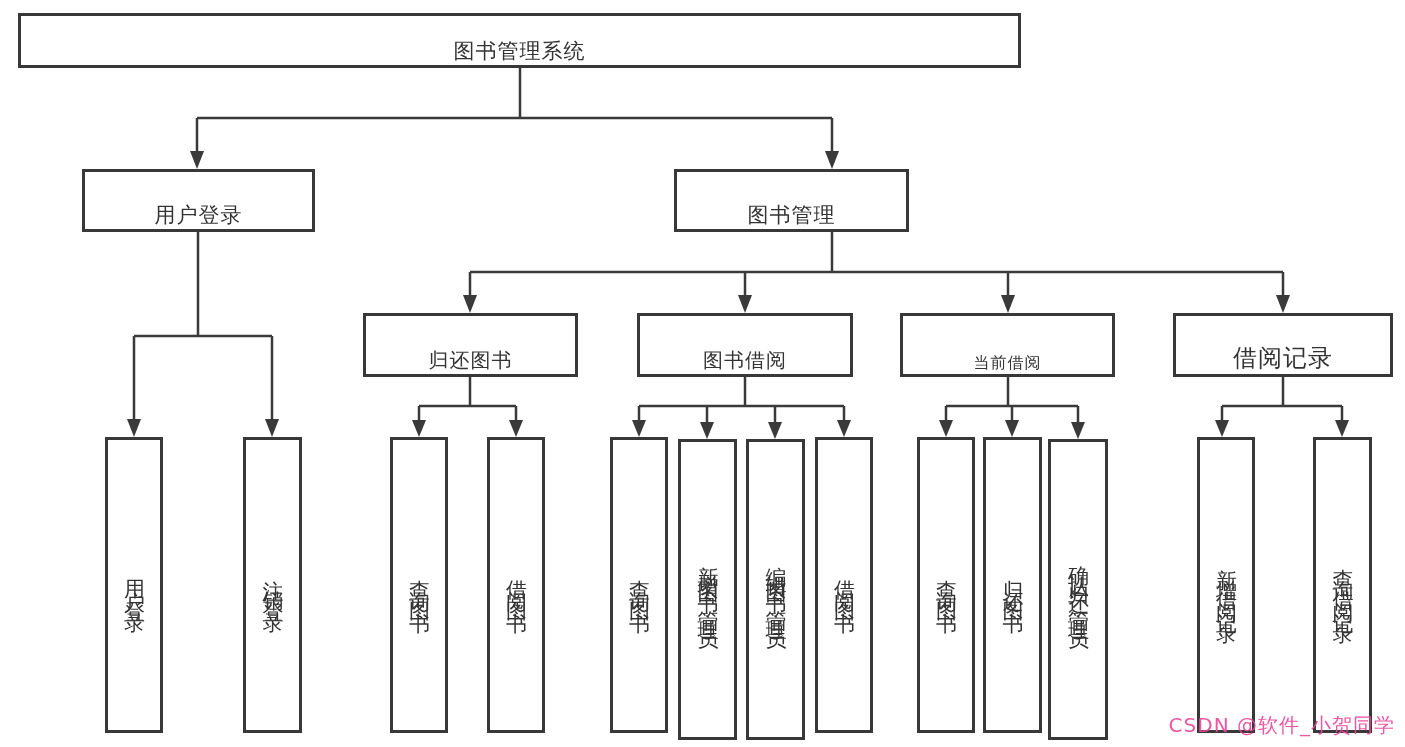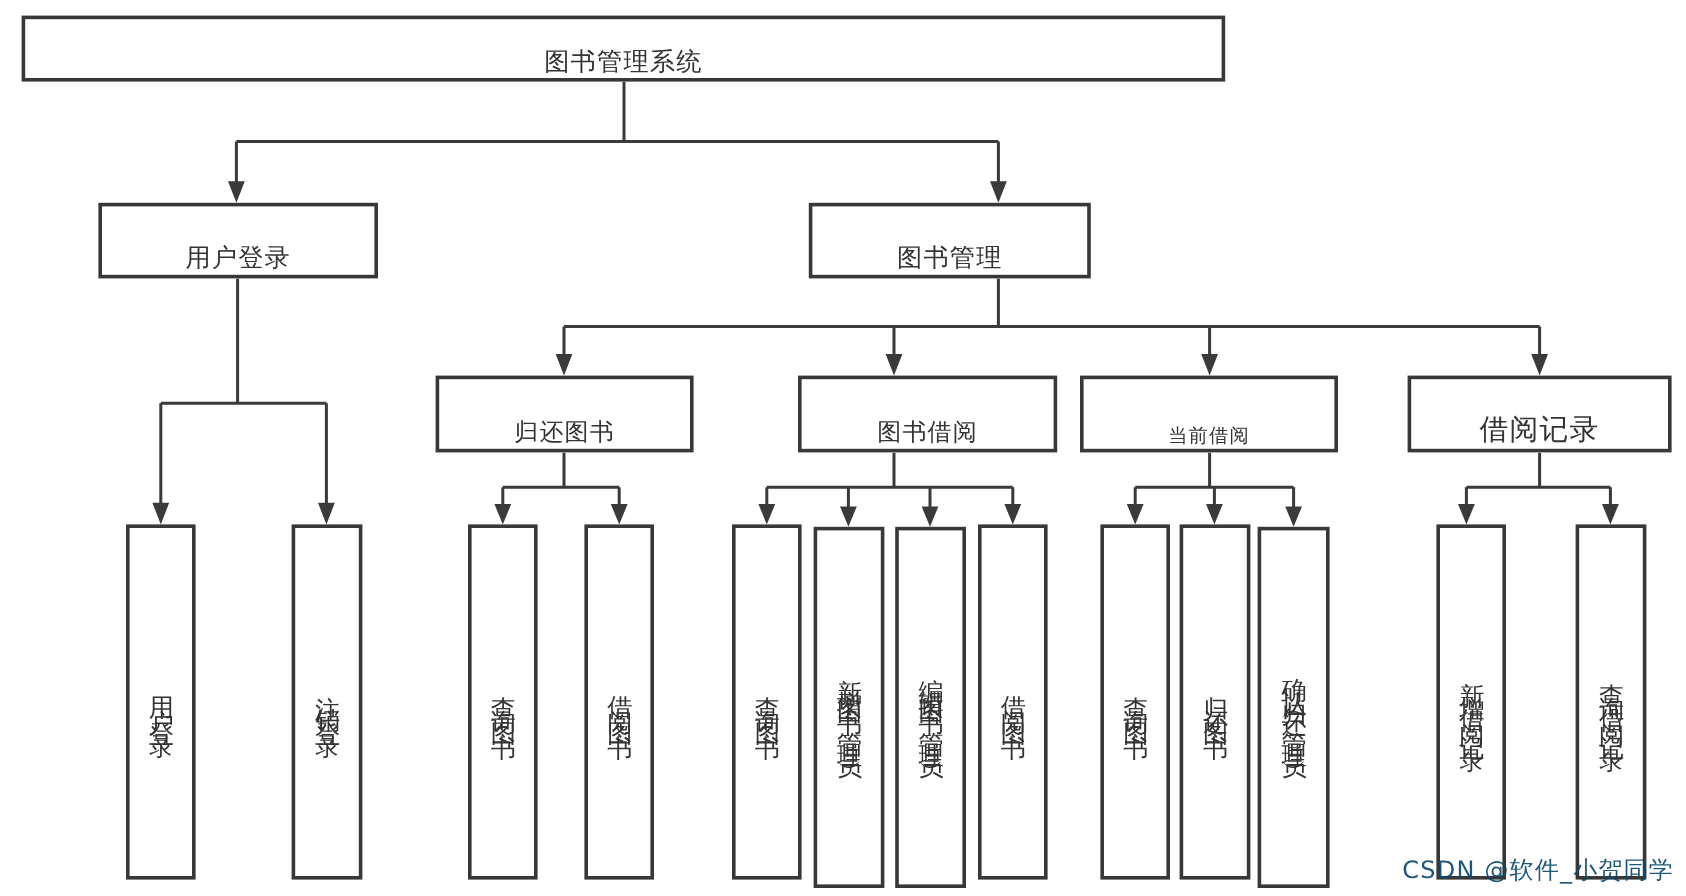--- a/index.html
+++ b/index.html
@@ -17,21 +17,21 @@
     position:absolute;box-sizing:border-box;background:#ffffff;
     border:3px solid #383838;display:flex;align-items:center;justify-content:center;
   }
   .vbox span{
     writing-mode:vertical-rl;text-orientation:mixed;
     font-size:21px;letter-spacing:11px;line-height:1;color:#333333;
   }
   .vbox.tight span{letter-spacing:9px;}
   .watermark{
     position:absolute;right:10px;bottom:8px;font-size:20px;letter-spacing:1px;
-    color:#0c4a6e;opacity:0.92;white-space:nowrap;margin-top:15px;
+    color:#ec4899;opacity:0.92;white-space:nowrap;margin-top:15px;
   }
 </style>
 </head>
 <body>
 
 <div class="canvas">
 
   <svg class="connectors" viewBox="0 0 1405 747" xmlns="http://www.w3.org/2000/svg">
     <g stroke="#3a3a3a" stroke-width="2.5" fill="none">
 
@@ -86,21 +86,21 @@
   <div class="hbox" style="left:82px;top:169px;width:233px;height:63px">
     <span>用户登录</span>
   </div>
   <div class="hbox" style="left:674px;top:169px;width:235px;height:63px">
     <span>图书管理</span>
   </div>
 
   <div class="hbox" style="left:363px;top:313px;width:215px;height:64px;font-size:20px">
     <span>归还图书</span>
   </div>
-  <div class="hbox" style="left:665px;top:313px;width:216px;height:64px;font-size:20px">
+  <div class="hbox" style="left:637px;top:313px;width:216px;height:64px;font-size:20px">
     <span>图书借阅</span>
   </div>
   <div class="hbox" style="left:900px;top:313px;width:215px;height:64px;font-size:16px">
     <span>当前借阅</span>
   </div>
   <div class="hbox" style="left:1173px;top:313px;width:220px;height:64px;font-size:24px">
     <span>借阅记录</span>
   </div>
 
   <div class="vbox" style="left:105px;top:437px;width:58px;height:296px">

